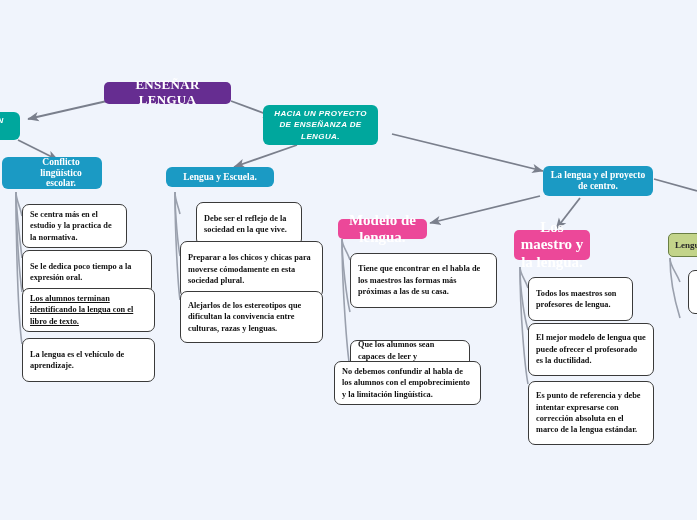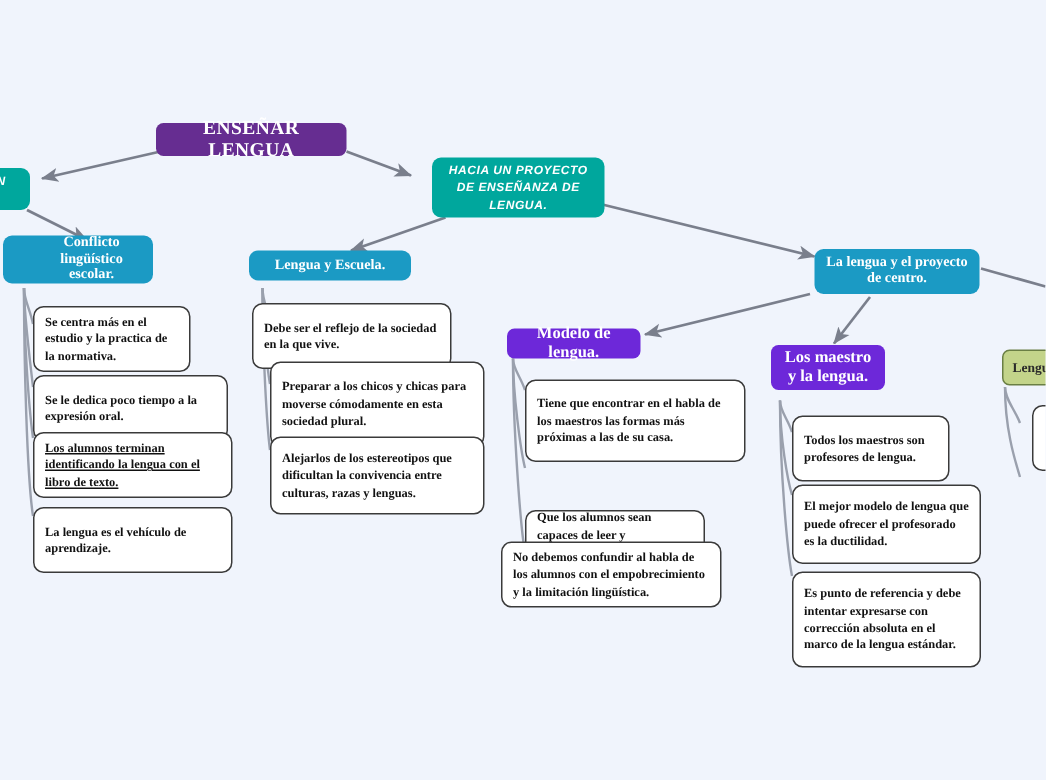--- a/index.html
+++ b/index.html
@@ -55,23 +55,23 @@
     font-family: "Liberation Sans", sans-serif;
     letter-spacing: 0.4px;
     line-height: 1.4;
   }
   .node-teal {
     background: #1b9ac4;
     color: #ffffff;
     font-size: 9.5px;
   }
   .node-green {
-    background: #6d28d9;
-    color: #ffffff;
-    font-size: 11px;
+    background: #ec4899;
+    color: #ffffff;
+    font-size: 15px;
     border-radius: 5px;
   }
   .node-green-light {
     background: #c3d48a;
     color: #2a2a2a;
     font-size: 9px;
     border: 1px solid #6a7f44;
     border-radius: 5px;
   }
   .leaf {
@@ -150,21 +150,21 @@
   </svg>
 
   <div class="node node-root" style="left:104px; top:82px; width:127px; height:22px;">
     <span>ENSEÑAR LENGUA</span>
   </div>
 
   <div class="node node-teal-dark" style="left:-62px; top:112px; width:82px; height:28px; justify-content:flex-end; padding-right:4px;">
     <span>SITUACIÓN ACTUAL.</span>
   </div>
 
-  <div class="node node-teal-dark" style="left:288px; top:105px; width:115px; height:40px;">
+  <div class="node node-teal-dark" style="left:263px; top:105px; width:115px; height:40px;">
     <span>HACIA UN PROYECTO DE ENSEÑANZA DE LENGUA.</span>
   </div>
 
   <div class="node node-teal" style="left:2px; top:157px; width:100px; height:32px;padding-left:24px;">
     <span>Conflicto lingüístico escolar.</span>
   </div>
 
   <div class="node node-teal" style="left:166px; top:167px; width:108px; height:20px;">
     <span>Lengua y Escuela.</span>
   </div>
@@ -191,21 +191,21 @@
   <div class="leaf" style="left:22px; top:250px; width:130px; height:32px;">
     <span>Se le dedica poco tiempo a la expresión oral.</span>
   </div>
   <div class="leaf" style="left:22px; top:288px; width:133px; height:44px;text-decoration:underline;">
     <span>Los alumnos terminan identificando la lengua con el libro de texto.</span>
   </div>
   <div class="leaf" style="left:22px; top:338px; width:133px; height:32px;">
     <span>La lengua es el vehículo de aprendizaje.</span>
   </div>
 
-  <div class="leaf" style="left:168px; top:202px; width:133px; height:32px;">
+  <div class="leaf" style="left:196px; top:202px; width:106px; height:32px;">
     <span>Debe ser el reflejo de la sociedad en la que vive.</span>
   </div>
   <div class="leaf" style="left:180px; top:241px; width:143px; height:57px;">
     <span>Preparar a los chicos y chicas para moverse cómodamente en esta sociedad plural.</span>
   </div>
   <div class="leaf" style="left:180px; top:291px; width:143px; height:52px;">
     <span>Alejarlos de los estereotipos que dificultan la convivencia entre culturas, razas y lenguas.</span>
   </div>
 
   <div class="leaf" style="left:350px; top:253px; width:147px; height:55px;">

